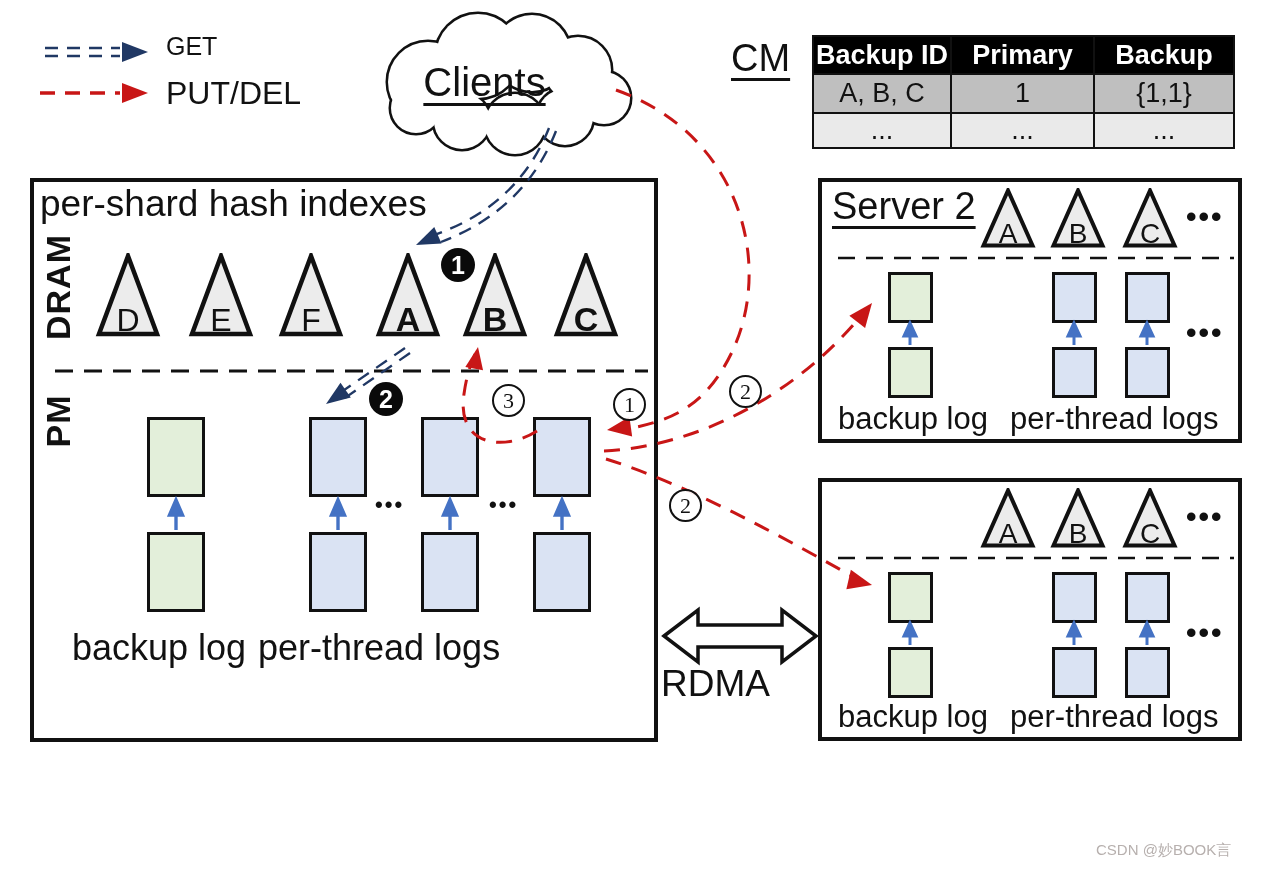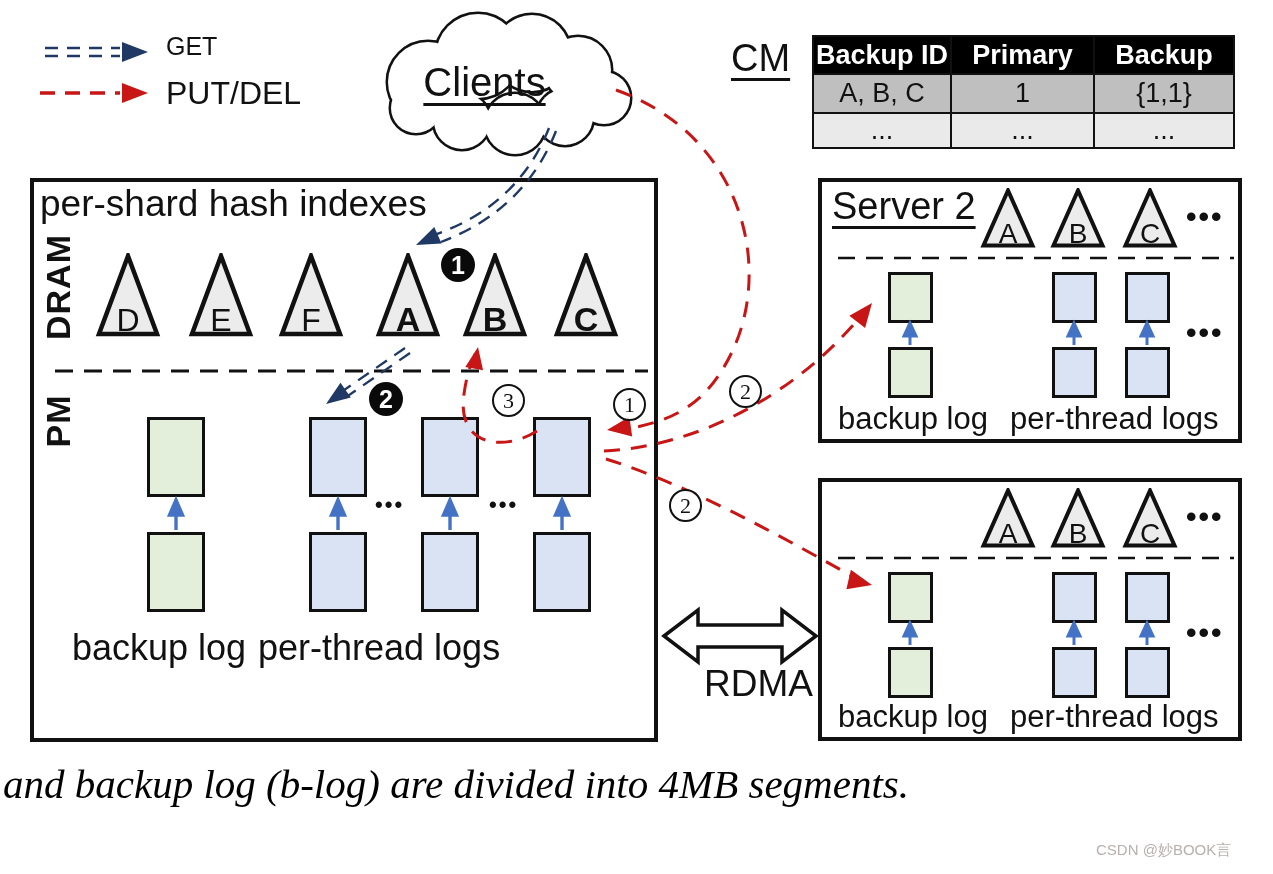--- a/index.html
+++ b/index.html
@@ -186,21 +186,21 @@
     <div class="sq g s23sq" style="left:66px;top:165px"></div>
     <div class="sq b s23sq" style="left:230px;top:90px"></div>
     <div class="sq b s23sq" style="left:230px;top:165px"></div>
     <div class="sq b s23sq" style="left:303px;top:90px"></div>
     <div class="sq b s23sq" style="left:303px;top:165px"></div>
     <div class="dots" style="left:364px;top:134px;font-size:30px">•••</div>
     <div class="lbl" style="left:16px;top:218px;font-size:31px">backup log</div>
     <div class="lbl" style="left:188px;top:218px;font-size:31px">per-thread logs</div>
   </div>
 
-  <div class="lbl" style="left:661px;top:664px;width:152px;text-align:right;font-size:37px">RDMA</div>
+  <div class="lbl" style="left:661px;top:664px;width:152px;text-align:left;font-size:37px">RDMA</div>
 
   <div class="stepf" style="left:441px;top:248px">1</div>
   <div class="stepf" style="left:369px;top:382px">2</div>
   <div class="stepo" style="left:492px;top:384px">3</div>
   <div class="stepo" style="left:613px;top:388px">1</div>
   <div class="stepo" style="left:729px;top:375px">2</div>
   <div class="stepo" style="left:669px;top:489px">2</div>
 
   <svg id="overlay" width="1273" height="874" viewBox="0 0 1273 874" aria-hidden="true">
 
@@ -289,17 +289,16 @@
       <line x1="910" y1="645" x2="910" y2="634"></line>
         <polygon points="910,623 904,636 916,636"></polygon>
       <line x1="1074" y1="645" x2="1074" y2="634"></line>
         <polygon points="1074,623 1068,636 1080,636"></polygon>
       <line x1="1147" y1="645" x2="1147" y2="634"></line>
         <polygon points="1147,623 1141,636 1153,636"></polygon>
     </g>
   </svg>
 
   <div class="cap">
-    <div><i>and backup log (b-log) are divided into 4MB segments.</i></div>
   </div>
 
   <div class="wm">CSDN @妙BOOK言</div>
 </div>
 
 </body></html>

